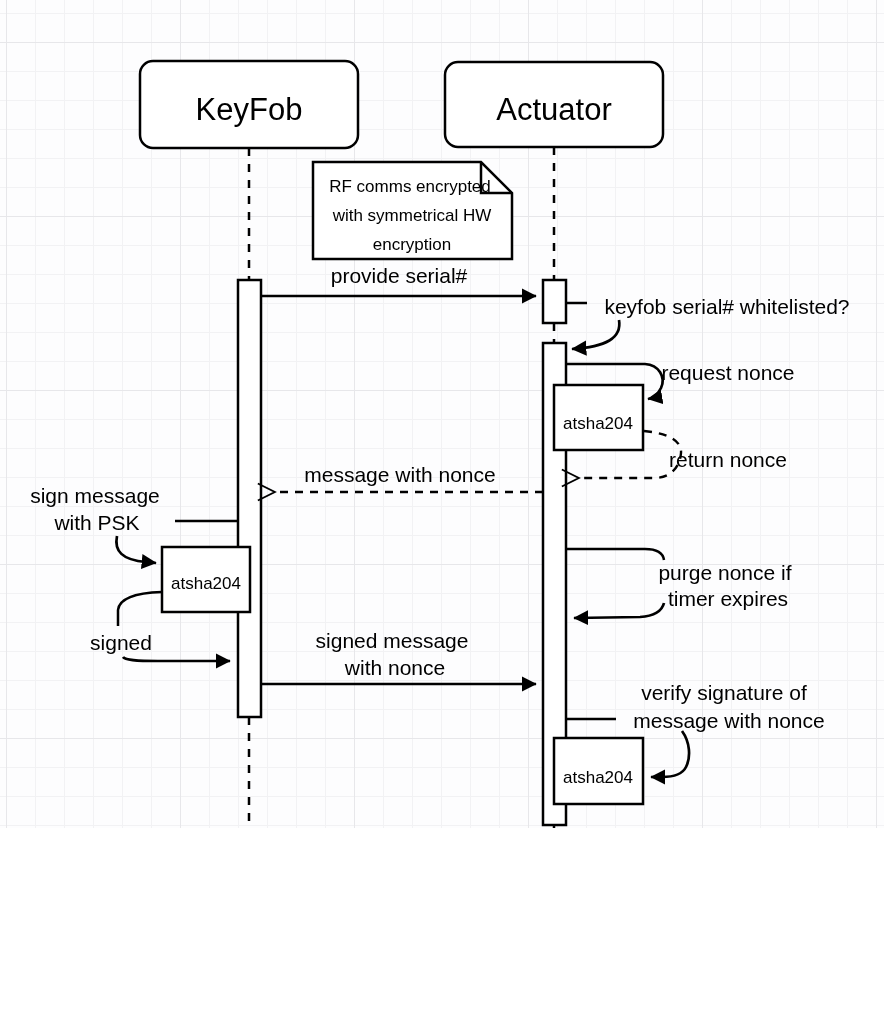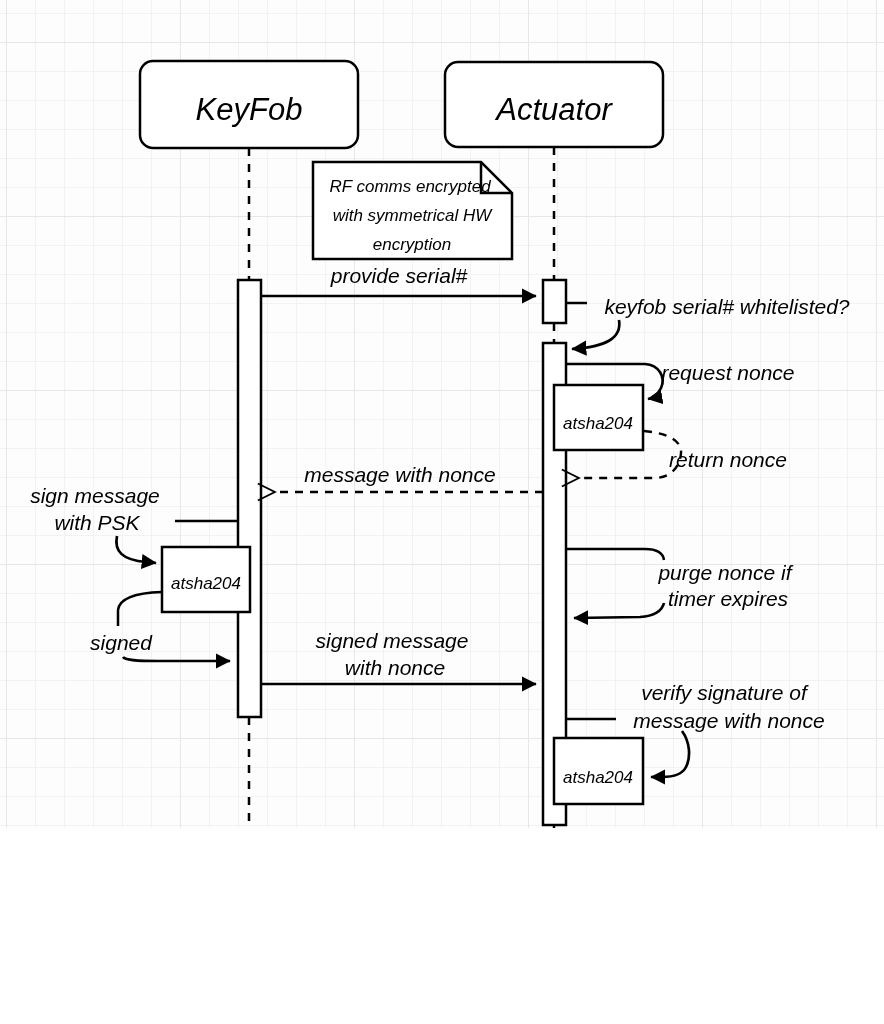--- a/index.html
+++ b/index.html
@@ -9,21 +9,20 @@
     width:884px;height:828px;
     background-color:#fdfdfe;
     background-image:
       linear-gradient(#e7e7ea 1px, transparent 1px),
       linear-gradient(90deg, #e7e7ea 1px, transparent 1px),
       linear-gradient(#f2f2f4 1px, transparent 1px),
       linear-gradient(90deg, #f2f2f4 1px, transparent 1px);
     background-size:174px 174px,174px 174px,29px 29px,29px 29px;
     background-position:6px 42px,6px 42px,6px 13px,6px 13px;
     overflow:hidden;
-    font-style:italic;
   }
   svg{position:absolute;left:0;top:0;}
   text{fill:#000;}
   .actor-label{font-size:31px;}
   .msg-label{font-size:21px;}
   .note-label{font-size:17px;}
   .chip-label{font-size:17px;}
   .shape{fill:#ffffff;stroke:#000000;stroke-width:2.5;}
   .lifeline{stroke:#000000;stroke-width:2.5;stroke-dasharray:8 8;fill:none;}
   .msg-line{stroke:#000000;stroke-width:2.7;fill:none;}

